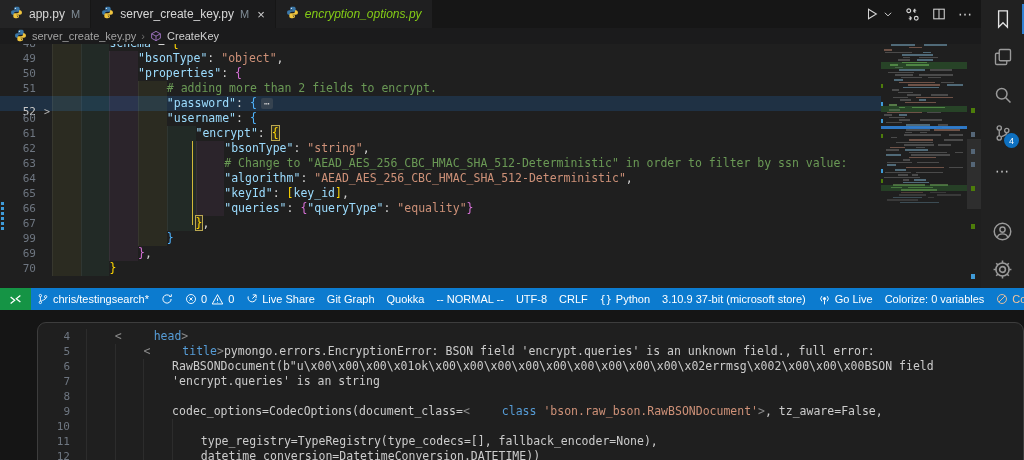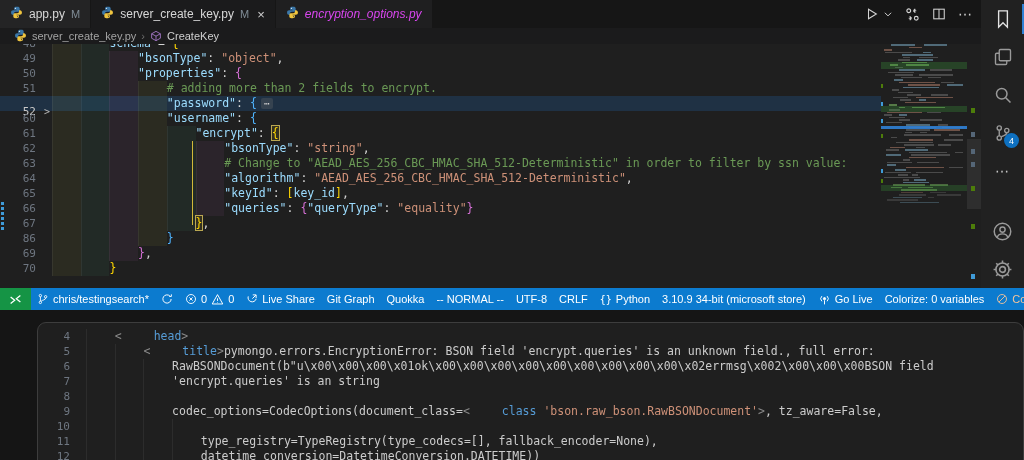--- a/index.html
+++ b/index.html
@@ -10,21 +10,21 @@
   
   .top-region { position:absolute; top:0; left:0; width:1024px; height:288px; display:flex; }
   .editor-col { flex:1; display:flex; flex-direction:column; min-width:0; }
 
   
   .tabbar { height:28px; background:#161616; display:flex; position:relative; flex-shrink:0; }
   .tab { display:flex; align-items:center; gap:6px; padding:0 10px; font-size:12px; color:#d7d7d7; margin-right:1px; cursor:pointer; }
   .tab.inactive { background:#242425; }
   .tab.active { background:#1b1b1c; }
   .tab.preview { background:#1f1f20; }
-  .tab.preview .tab-label { font-style:italic; color:#d946ef; }
+  .tab.preview .tab-label { font-style:italic; color:#84cc16; }
   .tab .mod-badge { font-size:11px; color:#7f8b95; }
   .tab .close { font-size:13px; color:#d0d0d0; margin-left:2px; line-height:1; }
   .editor-actions { position:absolute; right:8px; top:0; height:28px; display:flex; align-items:center; gap:12px; }
   .editor-actions .act { display:flex; align-items:center; color:#cfcfcf; cursor:pointer; }
   .dots { color:#c5c5c5; font-size:14px; letter-spacing:1px; }
 
   
   .breadcrumb { height:16px; background:#1b1b1c; display:flex; align-items:center; gap:5px; padding-left:14px; font-size:11px; color:#a3a3a3; flex-shrink:0; }
   .crumb-sep { color:#6e6e6e; font-size:11px; }
   .crumb { display:flex; align-items:center; gap:4px; cursor:pointer; }
@@ -255,21 +255,21 @@
               </div>
               <div class="row">
                 <div class="gutter">
                   <div class="gut-mod"></div>
                   <span class="lnum">67</span>
                 </div>
                 <span class="code"><span class="ind i0">    </span><span class="ind i1">    </span><span class="ind i2">    </span><span class="ind i0">    </span><span class="ind i1">    </span><span class="tok-b1 boxed">}</span><span class="tok-pun">,</span></span>
               </div>
               <div class="row">
                 <div class="gutter">
-                  <span class="lnum">86</span>
+                  <span class="lnum">99</span>
                 </div>
                 <span class="code"><span class="ind i0">    </span><span class="ind i1">    </span><span class="ind i2">    </span><span class="ind i0">    </span><span class="tok-b3">}</span></span>
               </div>
               <div class="row">
                 <div class="gutter">
                   <span class="lnum">69</span>
                 </div>
                 <span class="code"><span class="ind i0">    </span><span class="ind i1">    </span><span class="ind i2">    </span><span class="tok-b2">}</span><span class="tok-pun">,</span></span>
               </div>
               <div class="row">
@@ -669,21 +669,21 @@
           <span>UTF-8</span>
         </div>
       <div class="sb-item">
           <span>CRLF</span>
         </div>
       <div class="sb-item">
         <span style="font-family:'DejaVu Sans Mono',monospace;font-size:10px;">{}</span>
         <span>Python</span>
       </div>
       <div class="sb-item">
-          <span>3.10.9 34-bit (microsoft store)</span>
+          <span>3.10.9 37-bit (microsoft store)</span>
         </div>
       <div class="sb-item">
         <span class="sb-icon">
           <svg width="13" height="13" viewBox="0 0 16 16" fill="none" stroke="#fff" stroke-width="1.2">
               <circle cx="8" cy="7" r="1.4" fill="#fff"></circle>
               <path d="M4.8 10.2a4.5 4.5 0 010-6.4M11.2 3.8a4.5 4.5 0 010 6.4M8 9v5"></path>
             </svg>
         </span>
         <span>Go Live</span>
       </div>

